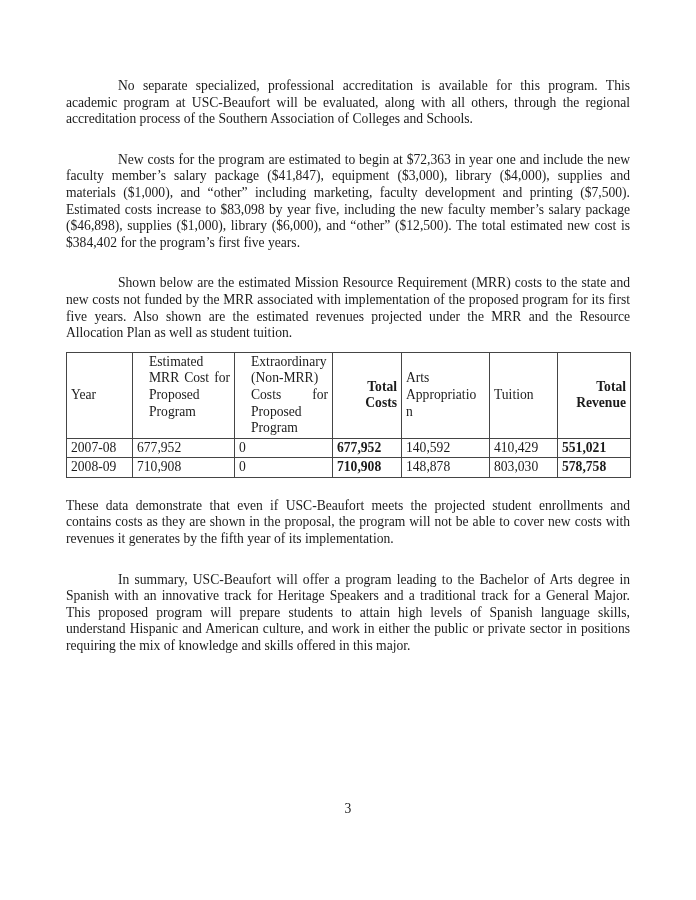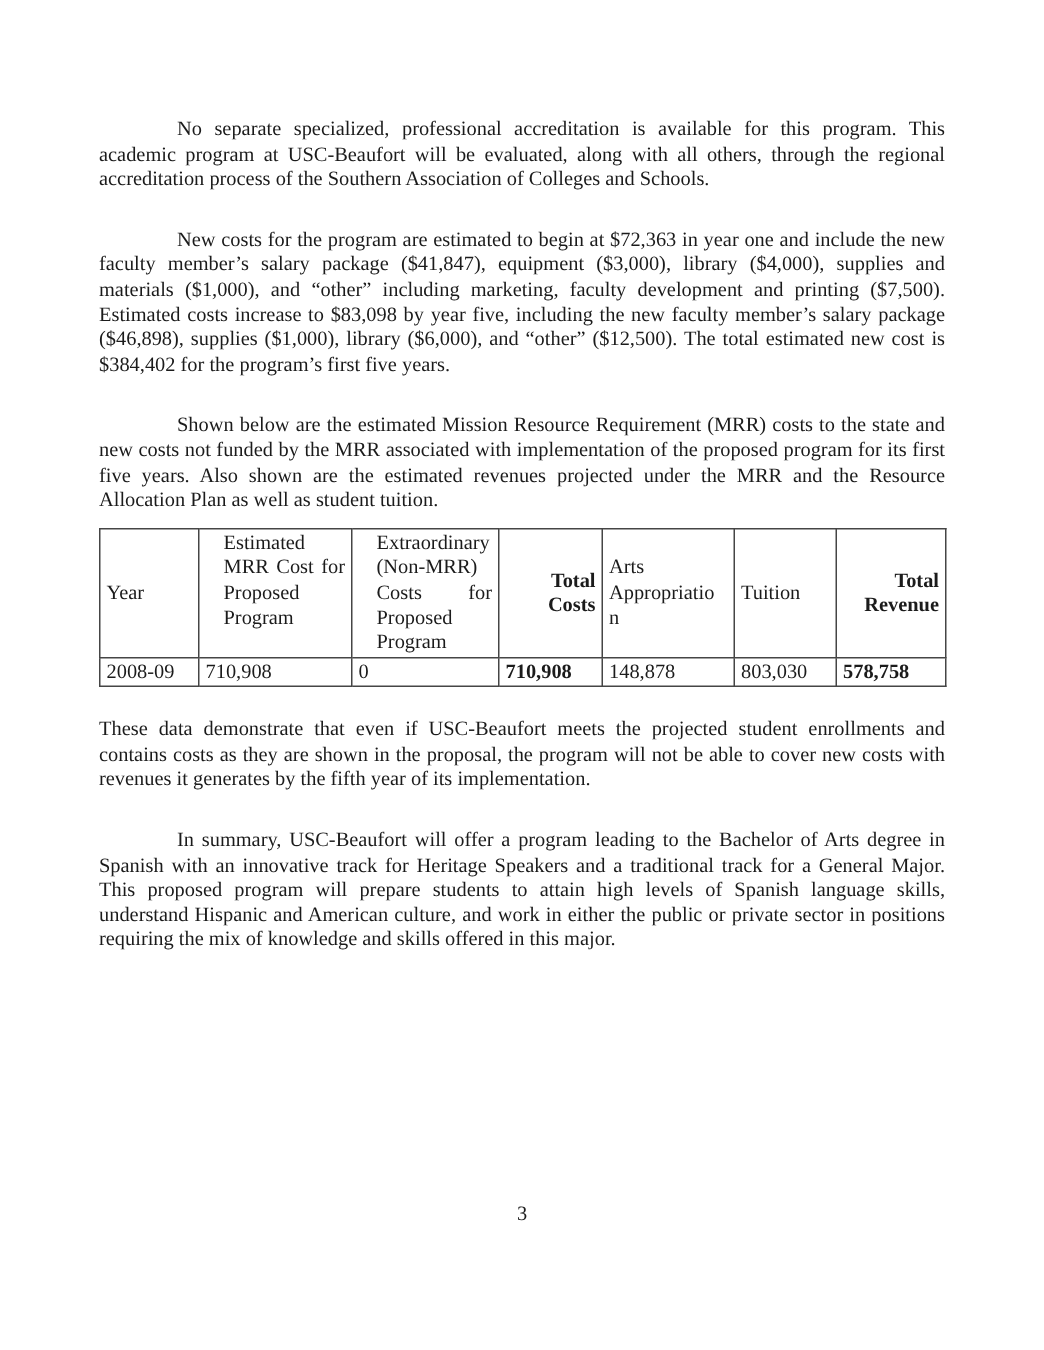--- a/index.html
+++ b/index.html
@@ -101,20 +101,29 @@
             <td>Arts
 Appropriatio
 n</td>
             <td>Tuition</td>
             <td class="bold">Total
 Revenue</td>
           </tr>
       </thead>
       <tbody>
           <tr>
+            <td>2007-08</td>
+            <td>677,952</td>
+            <td>0</td>
+            <td>677,952</td>
+            <td>140,592</td>
+            <td>410,429</td>
+            <td>551,021</td>
+          </tr>
+          <tr>
             <td>2008-09</td>
             <td>710,908</td>
             <td>0</td>
             <td>710,908</td>
             <td>148,878</td>
             <td>803,030</td>
             <td>578,758</td>
           </tr>
         </tbody>
     </table>

